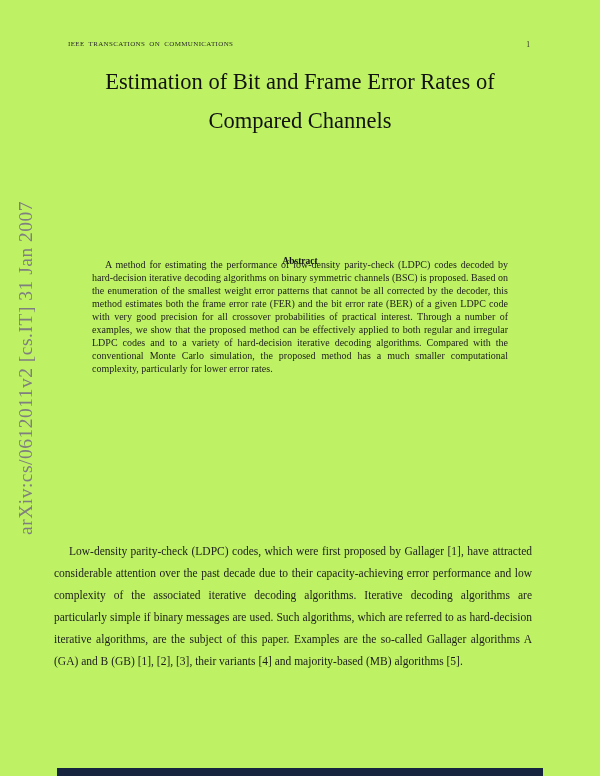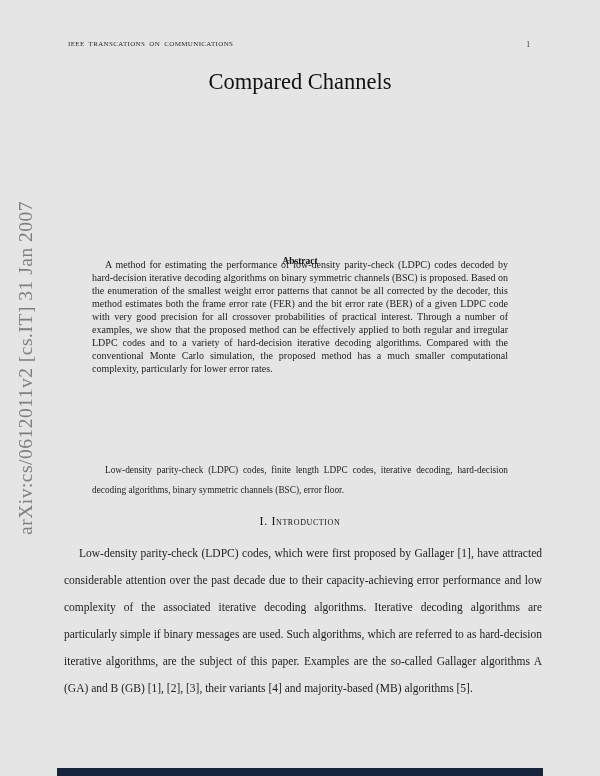--- a/index.html
+++ b/index.html
@@ -11,21 +11,21 @@
     width: 600px;
     height: 776px;
     position: relative;
     overflow: hidden;
     font-family: "Liberation Serif", "DejaVu Serif", serif;
     color: #1c1c1c;
   }
   .page {
     position: absolute;
     inset: 0;
-    background: #e5e5e5;
+    background: #bef264;
     padding-left: 40px;
   }
   .running-head {
     position: absolute;
     top: 40px;
     left: 68px;
     font-size: 7px;
     letter-spacing: 0.35px;
     word-spacing: 2px;
     color: #2a2a2a;
@@ -99,24 +99,24 @@
     width: 480px;
     text-align: center;
     font-size: 12px;
     font-variant: small-caps;
     letter-spacing: 0.6px;
     color: #111111;
   }
   .intro-text {
     position: absolute;
     top: 540px;
-    left: 64px;
+    left: 54px;
     width: 478px;
     font-size: 11.5px;
-    line-height: 27px;
+    line-height: 22px;
     text-align: justify;
     text-indent: 15px;
     color: #1c1c1c;
   }
   .bottom-bar {
     position: absolute;
     left: 57px;
     width: 486px;
     height: 8px;
     bottom: 0;
@@ -126,31 +126,30 @@
 </head>
 <body>
 
 <div class="page">
 
   <div class="running-head">IEEE TRANSCATIONS ON COMMUNICATIONS</div>
 
   <div class="page-number">1</div>
 
   <div class="paper-title">
+    <div>Estimation of Bit and Frame Error Rates of</div>
     <div>Compared Channels</div>
   </div>
 
   <div class="arxiv-watermark">arXiv:cs/0612011v2  [cs.IT]  31 Jan 2007</div>
 
   <div class="section-heading abstract-heading">Abstract</div>
 
   <div class="abstract-text">A method for estimating the performance of low-density parity-check (LDPC) codes decoded by hard-decision iterative decoding algorithms on binary symmetric channels (BSC) is proposed. Based on the enumeration of the smallest weight error patterns that cannot be all corrected by the decoder, this method estimates both the frame error rate (FER) and the bit error rate (BER) of a given LDPC code with very good precision for all crossover probabilities of practical interest. Through a number of examples, we show that the proposed method can be effectively applied to both regular and irregular LDPC codes and to a variety of hard-decision iterative decoding algorithms. Compared with the conventional Monte Carlo simulation, the proposed method has a much smaller computational complexity, particularly for lower error rates.</div>
 
 
-  <div class="index-text">Low-density parity-check (LDPC) codes, finite length LDPC codes, iterative decoding, hard-decision decoding algorithms, binary symmetric channels (BSC), error floor.</div>
 
-  <div class="intro-heading">I. Introduction</div>
 
   <div class="intro-text">Low-density parity-check (LDPC) codes, which were first proposed by Gallager [1], have attracted considerable attention over the past decade due to their capacity-achieving error performance and low complexity of the associated iterative decoding algorithms. Iterative decoding algorithms are particularly simple if binary messages are used. Such algorithms, which are referred to as hard-decision iterative algorithms, are the subject of this paper. Examples are the so-called Gallager algorithms A (GA) and B (GB) [1], [2], [3], their variants [4] and majority-based (MB) algorithms [5].</div>
 
   <div class="bottom-bar"></div>
 
 </div>
 
 </body></html>

